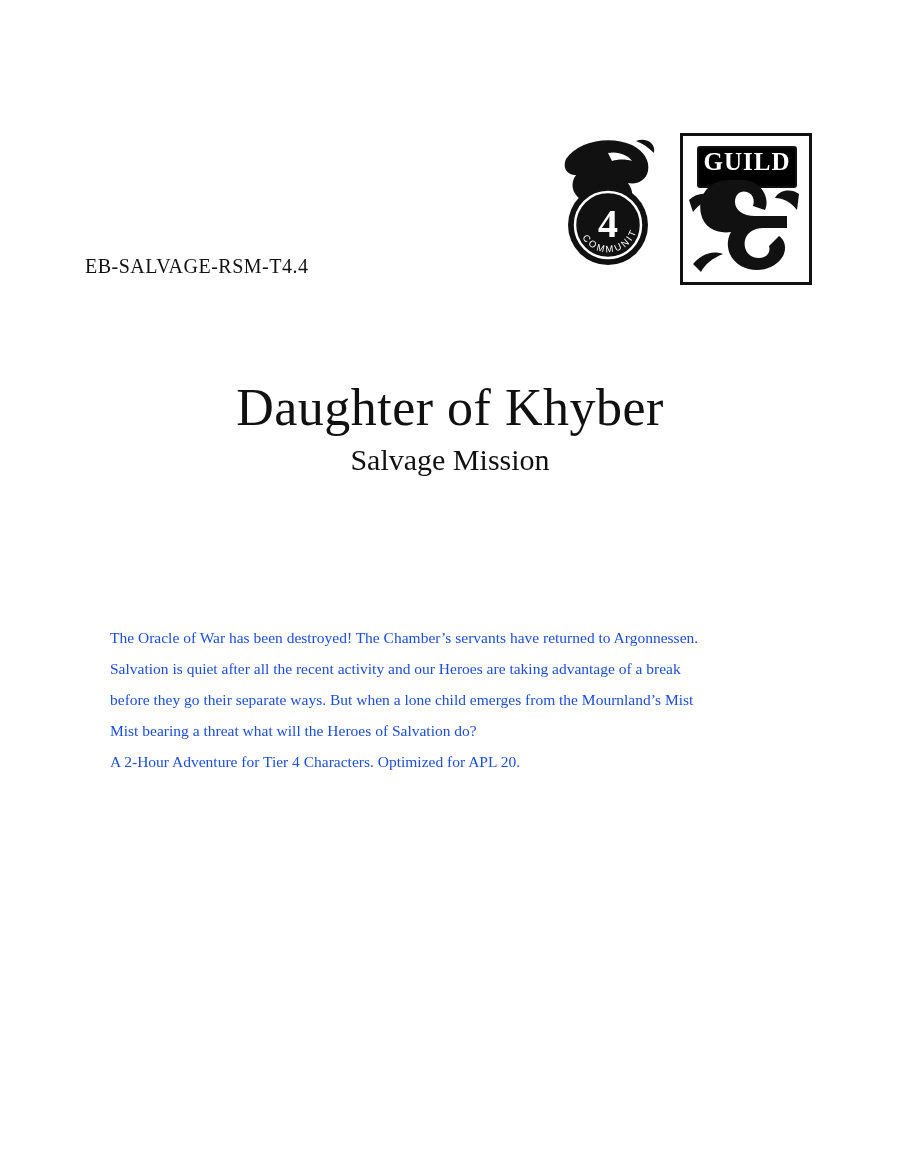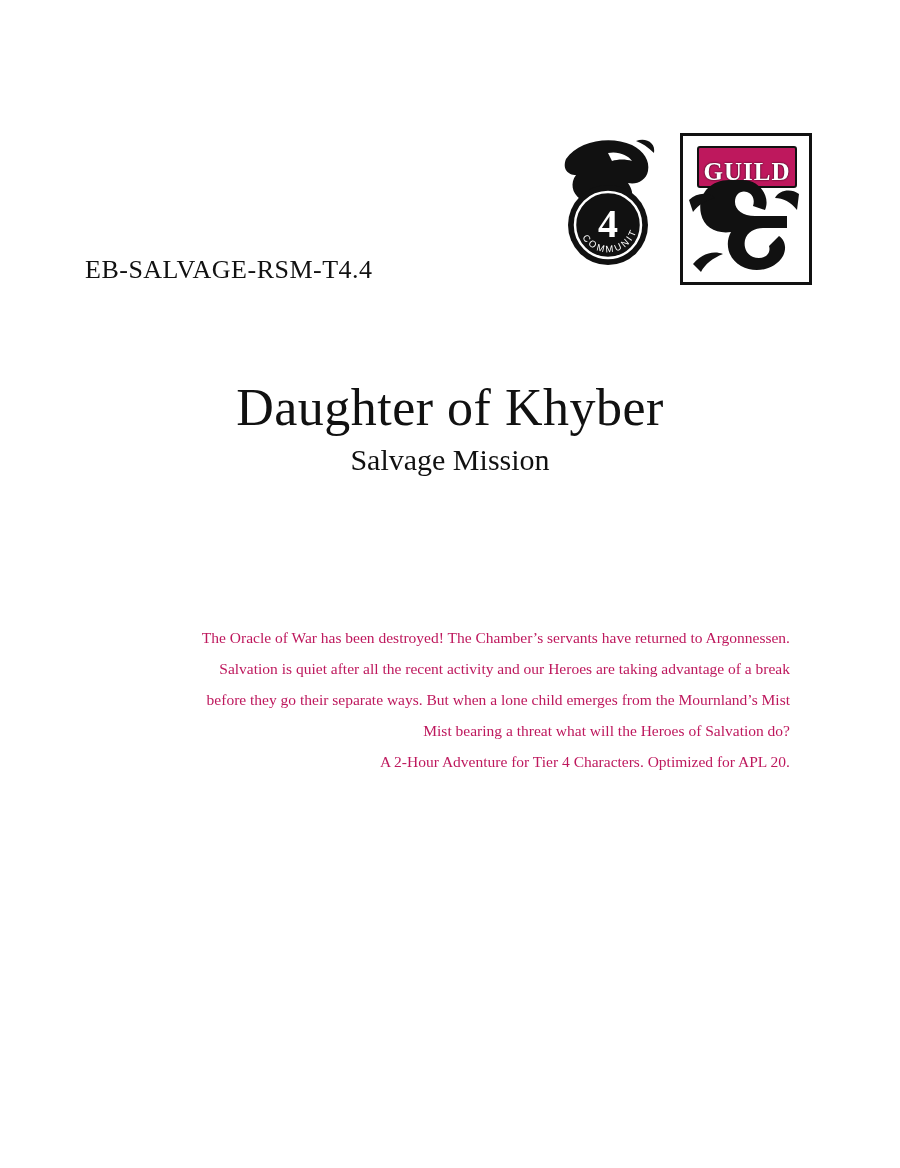--- a/index.html
+++ b/index.html
@@ -52,26 +52,26 @@
     background: #ffffff;
     position: relative;
     box-sizing: border-box;
   }
   .guild-banner {
     position: absolute;
     top: 10px;
     left: 14px;
     width: 100px;
     height: 42px;
-    background: #be185d;
+    background: #000000;
     border: 2px solid #111;
     box-sizing: border-box;
     border-radius: 3px;
     display: flex;
-    align-items: flex-end;
+    align-items: flex-start;
     justify-content: center;
   }
   .guild-banner span {
     font-family: "Liberation Serif", serif;
     font-weight: bold;
     font-size: 25px;
     letter-spacing: 1px;
     color: #ffffff;
     text-shadow: 0 0 2px #000;
   }
@@ -82,21 +82,21 @@
     width: 126px;
     height: 110px;
   }
 
   
   .doc-code {
     position: absolute;
     top: 255px;
     left: 85px;
     font-family: "Liberation Serif", serif;
-    font-size: 26px;
+    font-size: 20px;
     letter-spacing: 0.5px;
     color: #111111;
     white-space: nowrap;
   }
 
   
   .title-main {
     position: absolute;
     top: 378px;
     left: 0;
@@ -119,25 +119,25 @@
     font-weight: normal;
     color: #111111;
   }
 
   
   .blurb {
     position: absolute;
     top: 622px;
     left: 110px;
     width: 680px;
-    text-align: right;
+    text-align: left;
     font-family: "Liberation Serif", serif;
     font-size: 15.5px;
     line-height: 31px;
-    color: #be185d;
+    color: #1d4ed8;
   }
   .blurb p { margin: 0; }
   .blurb .tagline { margin-top: 0; }
   .warning {
     position: absolute;
     top: 788px;
     left: 110px;
     width: 680px;
     text-align: center;
     font-family: "Liberation Serif", serif;

